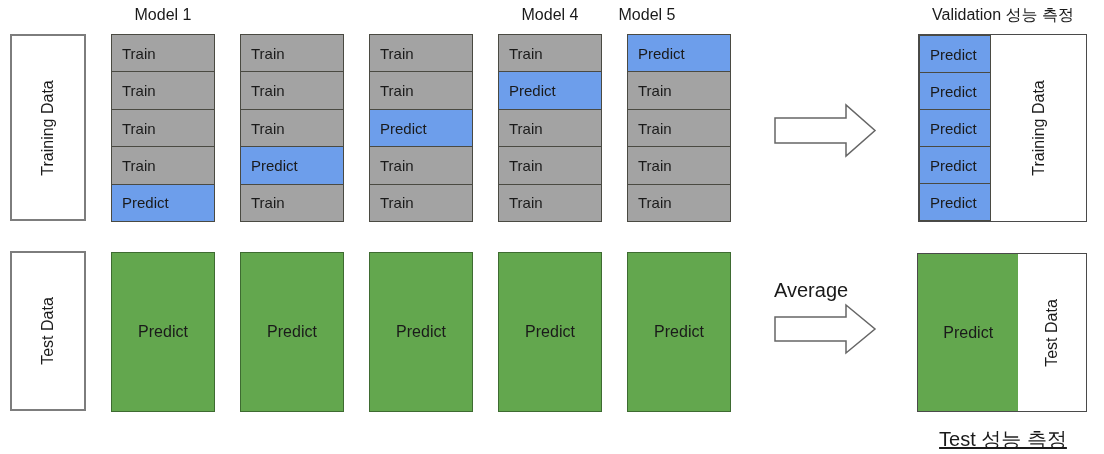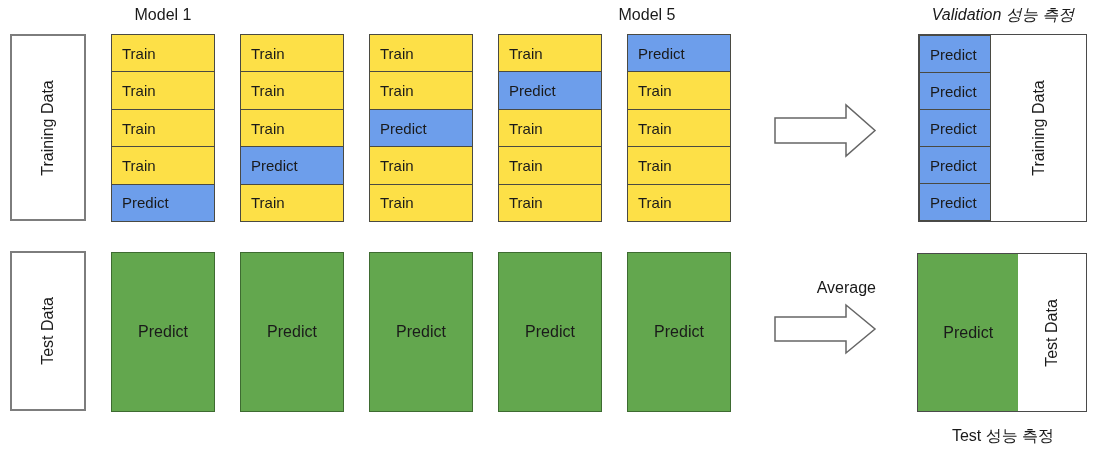--- a/index.html
+++ b/index.html
@@ -47,21 +47,21 @@
   }
   .cell {
     flex: 1;
     border: 1px solid #4a4a42;
     display: flex;
     align-items: center;
     padding-left: 10px;
     font-size: 15px;
   }
   .cell + .cell { margin-top: -1px; }
-  .cell.train { background: #fde047; }
+  .cell.train { background: #a3a3a3; }
   .cell.predict { background: #6d9eeb; }
   .green-box {
     position: absolute;
     top: 252px;
     width: 104px;
     height: 160px;
     background: #63a74e;
     border: 1px solid #3e6b31;
     display: flex;
     align-items: center;
@@ -69,21 +69,20 @@
     font-size: 16px;
   }
   .arrow-wrap { position: absolute; }
   .val-title {
     position: absolute;
     top: 5px;
     left: 908px;
     width: 190px;
     text-align: center;
     font-size: 16px;
-    font-style: italic;
   }
   .val-box {
     position: absolute;
     top: 34px;
     left: 918px;
     width: 169px;
     height: 188px;
     border: 1px solid #4a4a4a;
     display: flex;
     flex-direction: row;
@@ -99,22 +98,22 @@
     display: flex;
     align-items: center;
     justify-content: center;
     background: #ffffff;
   }
   .avg-label {
     position: absolute;
     top: 279px;
     left: 774px;
     width: 102px;
-    text-align: right;
-    font-size: 16px;
+    text-align: left;
+    font-size: 20px;
   }
   .test-box {
     position: absolute;
     top: 253px;
     left: 917px;
     width: 170px;
     height: 159px;
     border: 1px solid #4a4a4a;
     display: flex;
     flex-direction: row;
@@ -134,29 +133,31 @@
     align-items: center;
     justify-content: center;
     background: #ffffff;
   }
   .test-title {
     position: absolute;
     top: 426px;
     left: 908px;
     width: 190px;
     text-align: center;
-    font-size: 16px;
+    font-size: 20px;
+    text-decoration: underline;
   }
 </style>
 </head>
 <body>
 
 <div class="canvas">
 
   <div class="model-header" style="left:111px">Model 1</div>
+  <div class="model-header" style="left:498px">Model 4</div>
   <div class="model-header" style="left:595px">Model 5</div>
 
   <div class="label-box" style="left:10px; top:34px; width:76px; height:187px">
     <span class="vtext">Training Data</span>
   </div>
 
   <div class="model-col" style="left:111px">
     <div class="cell train">Train</div>
     <div class="cell train">Train</div>
     <div class="cell train">Train</div>

